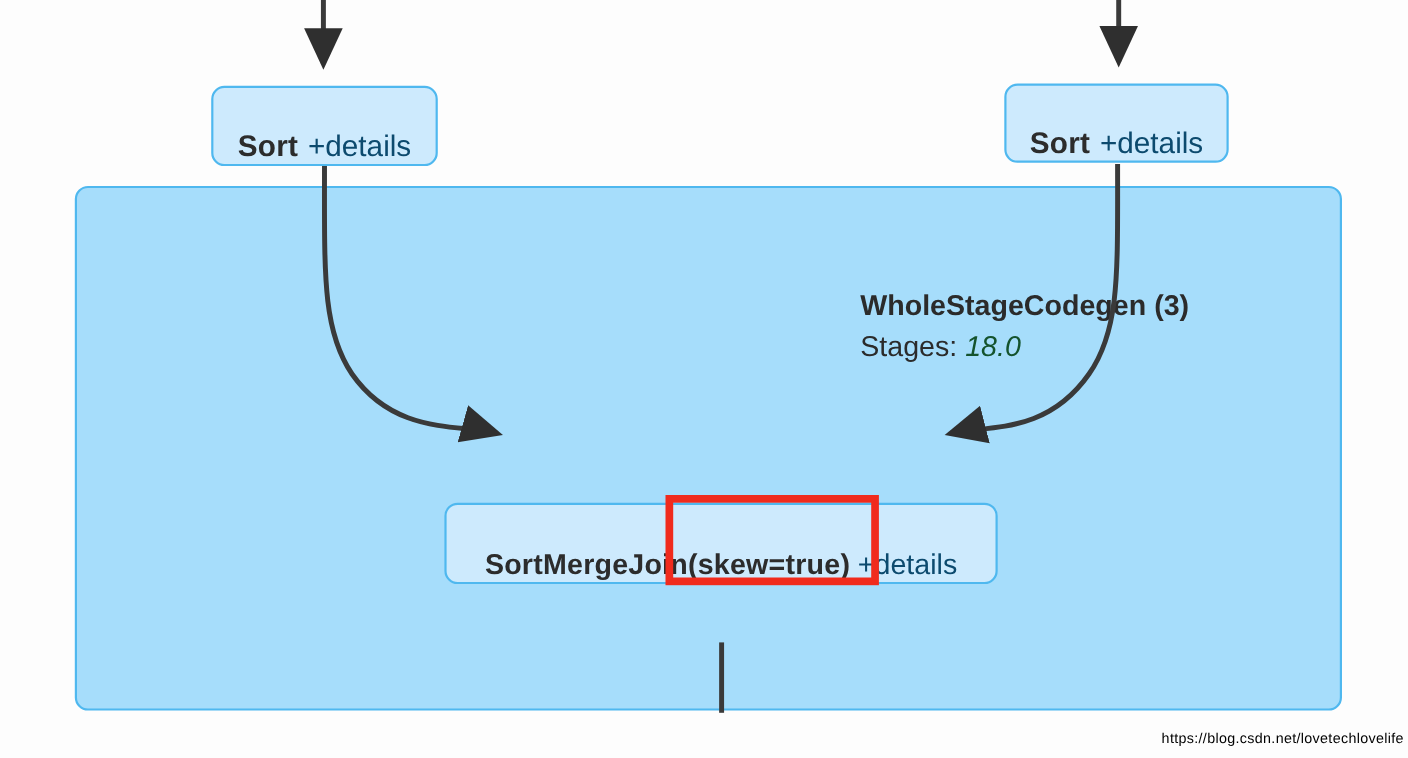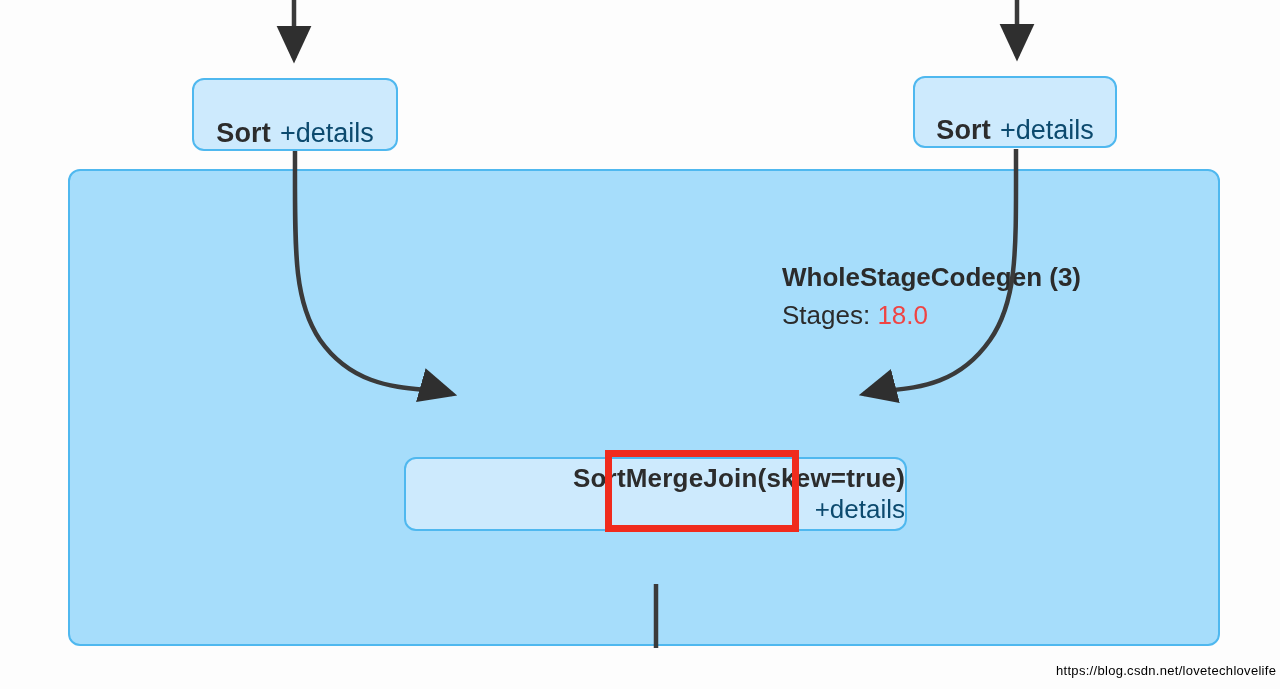--- a/index.html
+++ b/index.html
@@ -58,38 +58,37 @@
     left: 192px; top: 78px; width: 206px; height: 73px;
     font-size: 27px;
   }
   #sort-right {
     left: 913px; top: 76px; width: 204px; height: 72px;
     font-size: 27px;
   }
   #smj {
     left: 404px; top: 457px; width: 503px; height: 74px;
     font-size: 26px;
-    flex-direction: column;
   }
   #smj .details { margin-left: 7px; }
 
   
   .cluster-label {
     position: absolute;
     left: 782px;
     top: 238px;
     color: #2b2b2b;
     font-size: 26px;
     line-height: 38px;
     white-space: nowrap;
     margin-top: 20px;
   }
   .cluster-label .title { font-weight: bold; display: block; }
   .cluster-label .row { display: block; }
-  .cluster-label .stages-val { color: #ef4444; }
+  .cluster-label .stages-val { color: #14532d; font-style: italic; }
 
   
   #skew-highlight {
     position: absolute;
     left: 605px;
     top: 450px;
     width: 194px;
     height: 82px;
     border: 7px solid #f02b1d;
     box-sizing: border-box;

